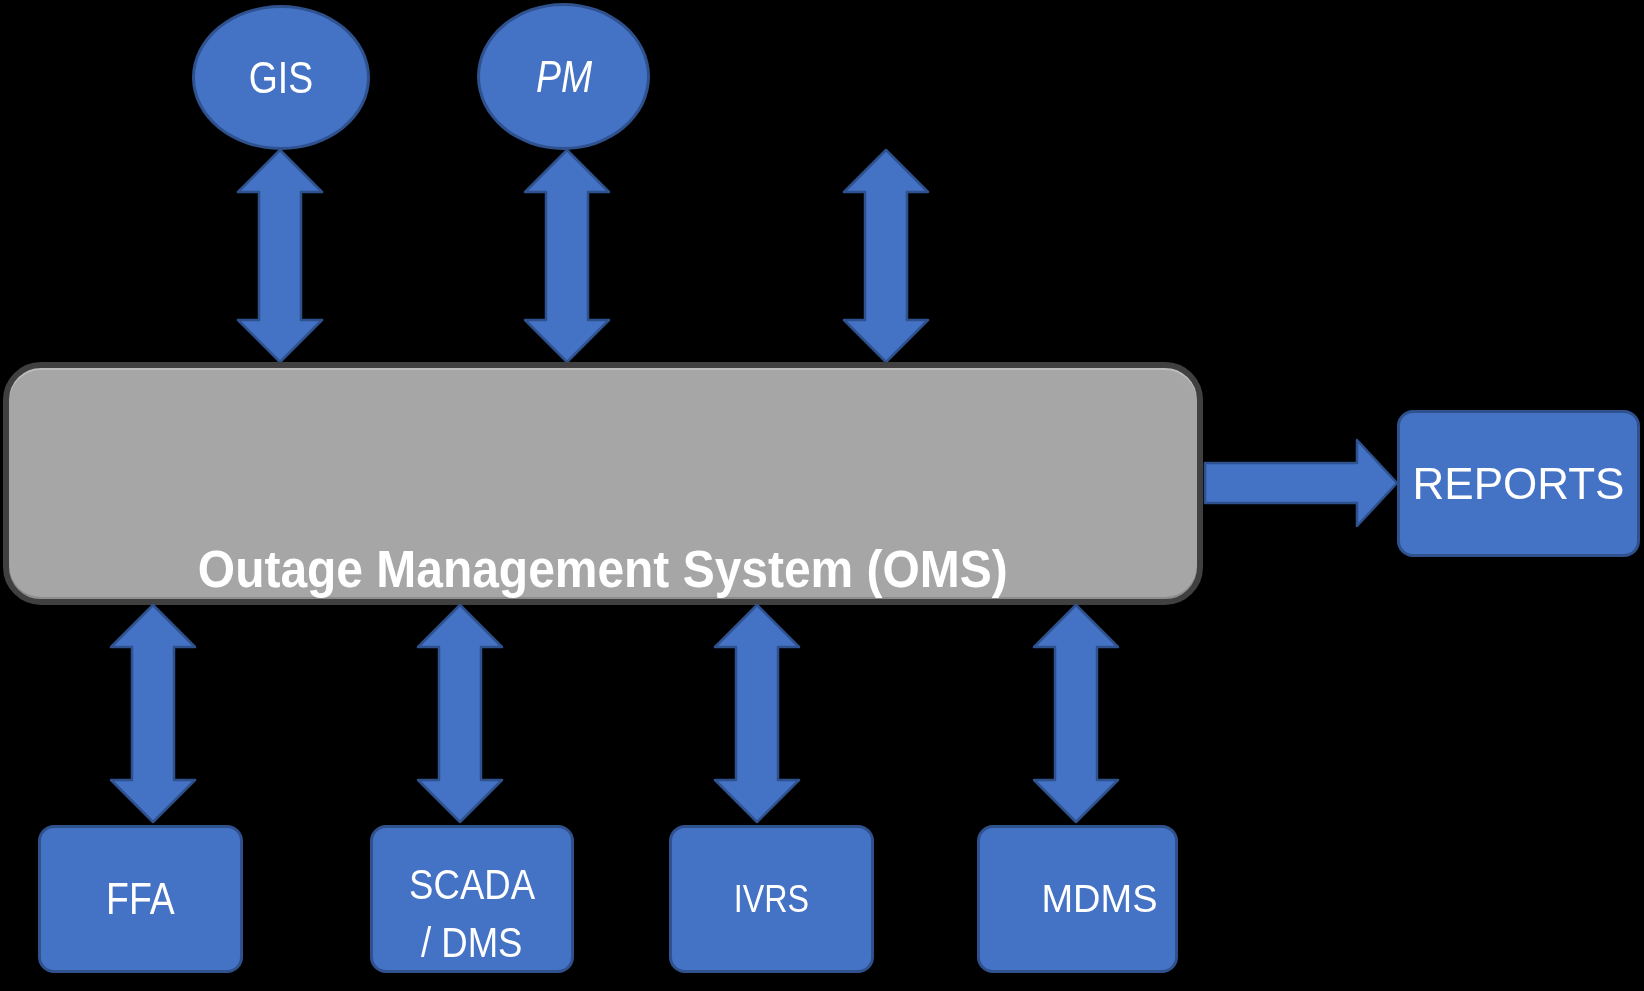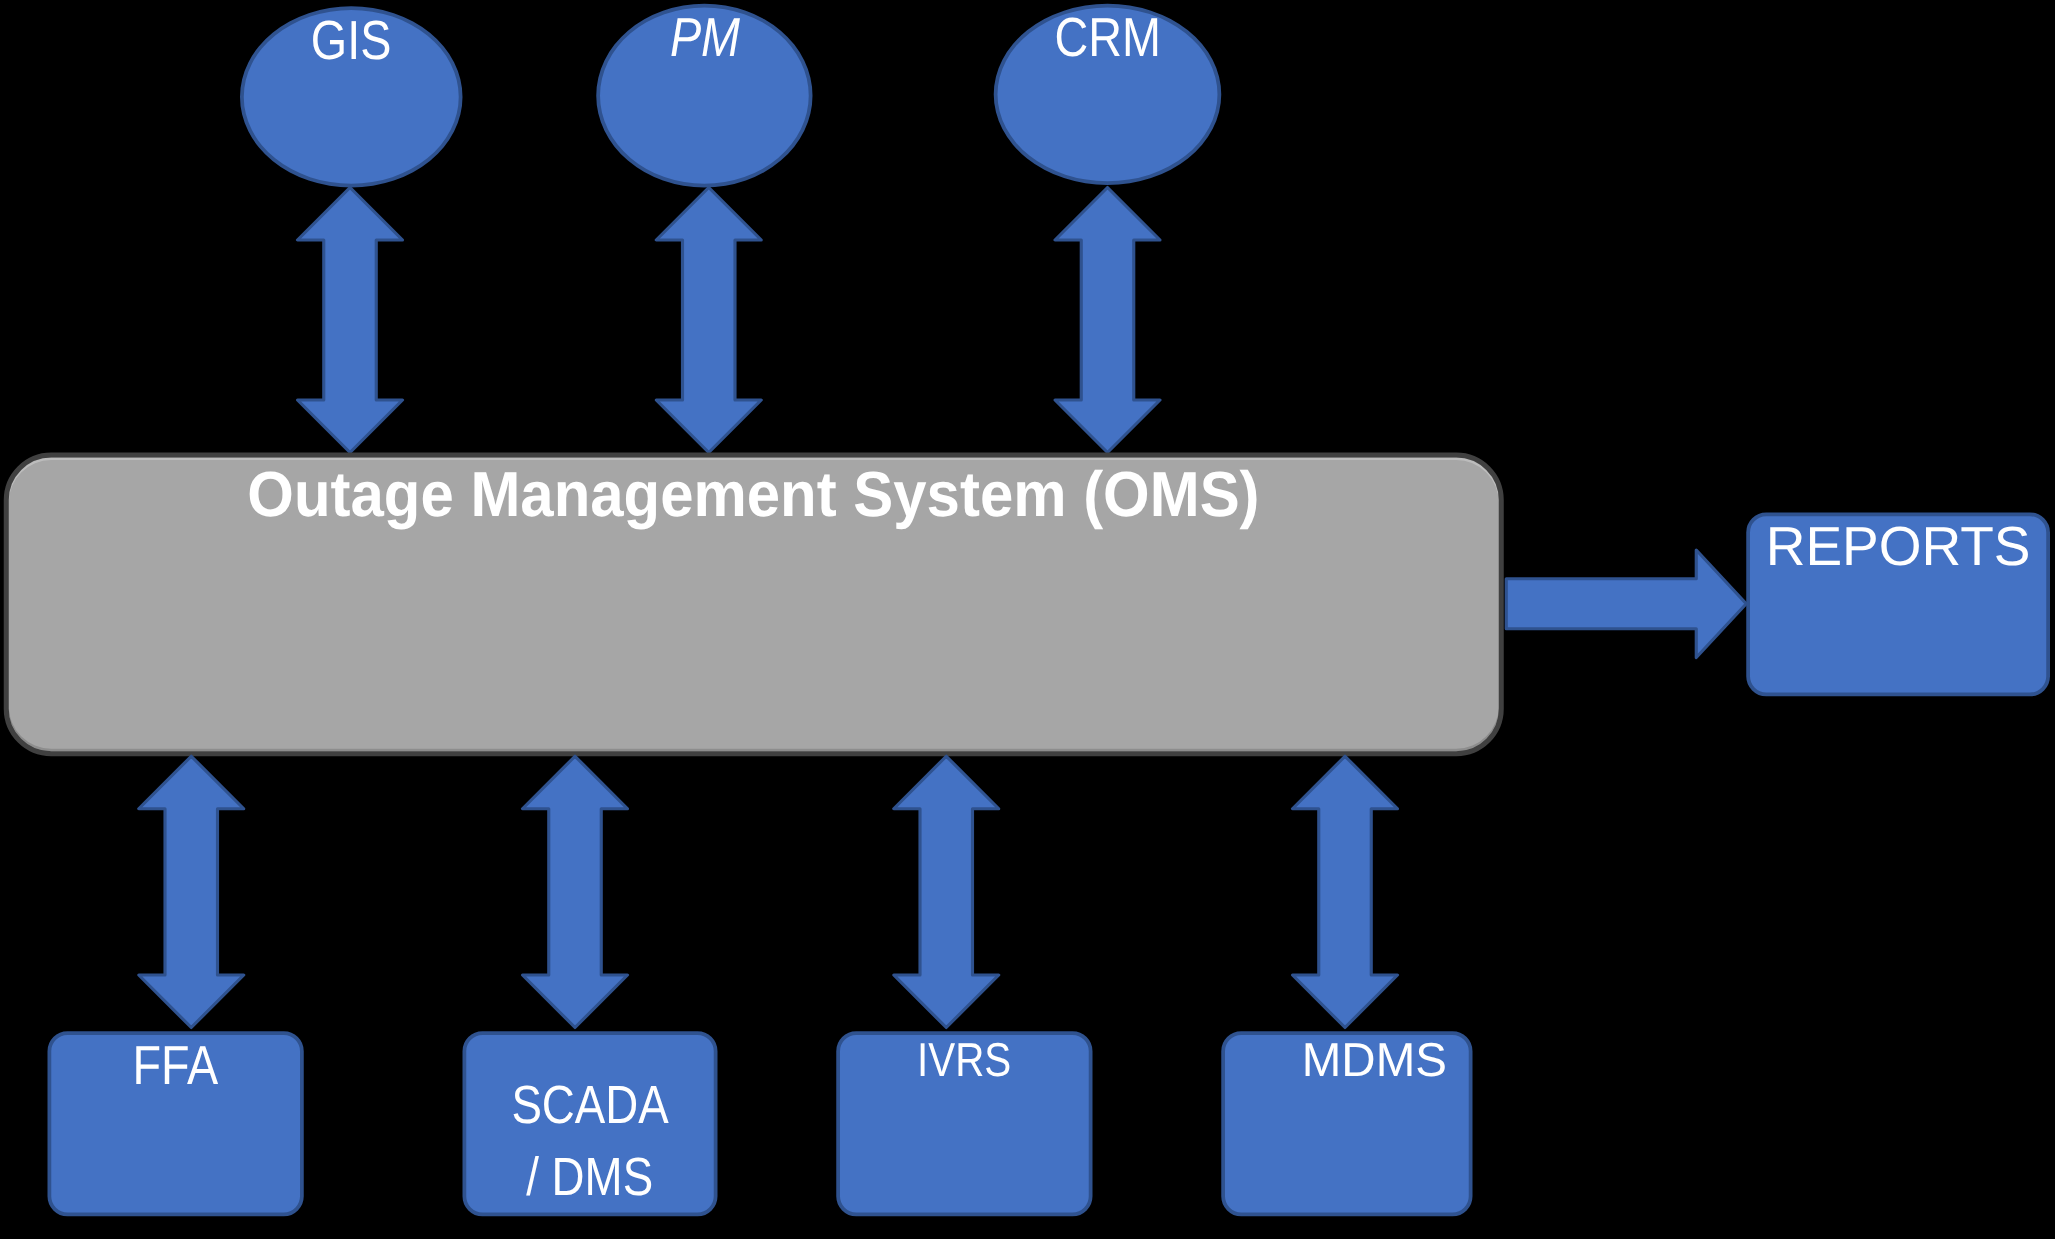--- a/index.html
+++ b/index.html
@@ -1,29 +1,29 @@
 <!DOCTYPE html>
 <html><head>
 <meta charset="utf-8">
 <style>
   html,body{margin:0;padding:0;background:#000;}
   .canvas{
     position:relative;width:1644px;height:991px;background:#000000;
     font-family:"Liberation Sans",sans-serif;color:#FFFFFF;overflow:hidden;
   }
   .node{
-    position:absolute;display:flex;justify-content:center;
+    position:absolute;display:flex;align-items:center;justify-content:center;
     background:#4472C4;border:3px solid #2F528F;box-sizing:border-box;
     color:#FFFFFF;text-align:center;
   }
   .ellipse{border-radius:50%;}
   .rbox{border-radius:16px;}
   .center-box{
-    position:absolute;display:flex;align-items:flex-start;justify-content:center;
-    background:#A6A6A6;border:4px solid #404040;border-radius:38px;box-sizing:border-box;
+    position:absolute;display:flex;align-items:flex-end;justify-content:center;
+    background:#A6A6A6;border:6px solid #404040;border-radius:38px;box-sizing:border-box;
     box-shadow:inset 0 2px 0 rgba(255,255,255,0.25), inset 0 -2px 0 rgba(0,0,0,0.15);
   }
   .label{display:inline-block;white-space:pre;}
   .cond{transform:scaleX(0.85);}
   .fs44{font-size:44px;}
   .fs46{font-size:38px;}
   .fs48{font-size:44px;}
   .scada-lines{display:flex;flex-direction:column;align-items:center;line-height:58px;font-size:43px;margin-top:27px;}
   .oms-label{font-weight:bold;font-size:51px;transform:scaleX(0.94);letter-spacing:0px;}
   svg.arrow{position:absolute;overflow:visible;display:block;}
@@ -32,23 +32,20 @@
 </head>
 <body>
 
 <div class="canvas">
 
   <div class="node ellipse fs44" style="left:192px;top:5px;width:178px;height:145px;">
     <span class="label cond">GIS</span>
   </div>
   <div class="node ellipse fs44" style="left:477px;top:3px;width:173px;height:147px;font-style:italic;">
     <span class="label cond">PM</span>
-  </div>
-  <div class="node ellipse fs44" style="left:795px;top:3px;width:182px;height:145px;">
-    <span class="label cond">CRM</span>
   </div>
 
   <svg class="arrow" style="left:238px;top:150px;" width="84" height="212" viewBox="0 0 84 212">
     <polygon points="42,0 0,42 21,42 21,170 0,170 42,212 84,170 63,170 63,42 84,42"></polygon>
   </svg>
   <svg class="arrow" style="left:525px;top:150px;" width="84" height="212" viewBox="0 0 84 212">
     <polygon points="42,0 0,42 21,42 21,170 0,170 42,212 84,170 63,170 63,42 84,42"></polygon>
   </svg>
   <svg class="arrow" style="left:844px;top:150px;" width="84" height="212" viewBox="0 0 84 212">
     <polygon points="42,0 0,42 21,42 21,170 0,170 42,212 84,170 63,170 63,42 84,42"></polygon>

